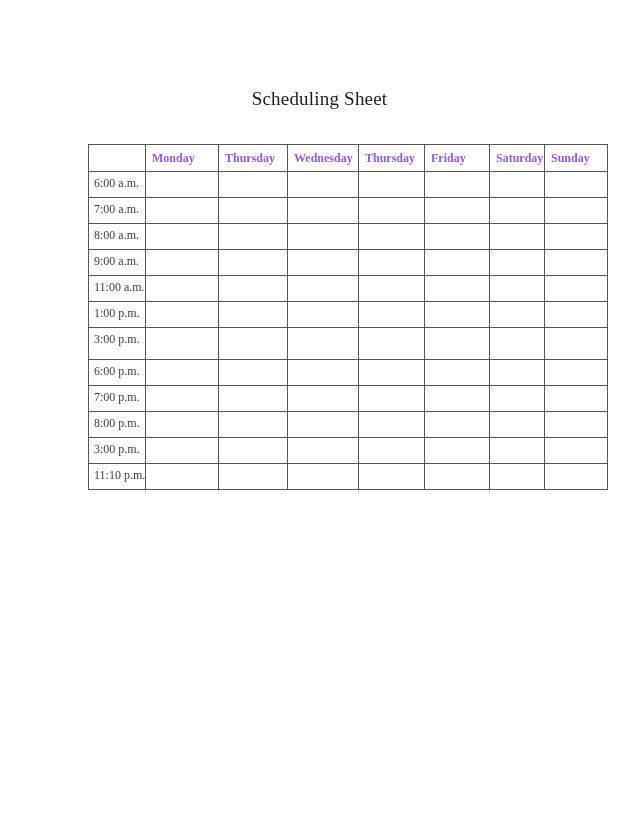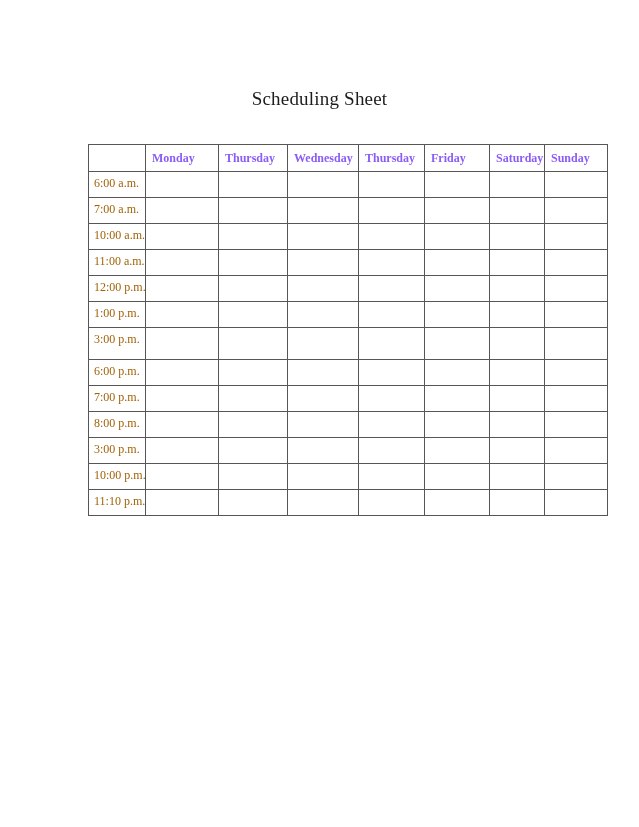--- a/index.html
+++ b/index.html
@@ -43,21 +43,21 @@
     font-weight: 700;
     text-align: left;
     vertical-align: middle;
     padding: 0 2px 0 6px;
     color: #8b5cf6;
   }
   td.time-cell {
     height: 26px;
     vertical-align: top;
     padding: 4px 2px 0 5px;
-    color: #a16207;
+    color: #404040;
   }
   td.day-cell {
     height: 26px;
     padding: 0;
   }
   tr.tall-row td {
     height: 32px;
     margin-top: 23px;
   }
 </style>
@@ -105,41 +105,41 @@
           <td class="time-cell">7:00 a.m.</td>
           <td class="day-cell"></td>
           <td class="day-cell"></td>
           <td class="day-cell"></td>
           <td class="day-cell"></td>
           <td class="day-cell"></td>
           <td class="day-cell"></td>
           <td class="day-cell"></td>
         </tr>
         <tr>
-          <td class="time-cell">10:00 a.m.</td>
+          <td class="time-cell">8:00 a.m.</td>
+          <td class="day-cell"></td>
+          <td class="day-cell"></td>
+          <td class="day-cell"></td>
+          <td class="day-cell"></td>
+          <td class="day-cell"></td>
+          <td class="day-cell"></td>
+          <td class="day-cell"></td>
+        </tr>
+        <tr>
+          <td class="time-cell">9:00 a.m.</td>
           <td class="day-cell"></td>
           <td class="day-cell"></td>
           <td class="day-cell"></td>
           <td class="day-cell"></td>
           <td class="day-cell"></td>
           <td class="day-cell"></td>
           <td class="day-cell"></td>
         </tr>
         <tr>
           <td class="time-cell">11:00 a.m.</td>
-          <td class="day-cell"></td>
-          <td class="day-cell"></td>
-          <td class="day-cell"></td>
-          <td class="day-cell"></td>
-          <td class="day-cell"></td>
-          <td class="day-cell"></td>
-          <td class="day-cell"></td>
-        </tr>
-        <tr>
-          <td class="time-cell">12:00 p.m.</td>
           <td class="day-cell"></td>
           <td class="day-cell"></td>
           <td class="day-cell"></td>
           <td class="day-cell"></td>
           <td class="day-cell"></td>
           <td class="day-cell"></td>
           <td class="day-cell"></td>
         </tr>
         <tr>
           <td class="time-cell">1:00 p.m.</td>
@@ -186,30 +186,20 @@
           <td class="day-cell"></td>
           <td class="day-cell"></td>
           <td class="day-cell"></td>
           <td class="day-cell"></td>
           <td class="day-cell"></td>
           <td class="day-cell"></td>
           <td class="day-cell"></td>
         </tr>
         <tr>
           <td class="time-cell">3:00 p.m.</td>
-          <td class="day-cell"></td>
-          <td class="day-cell"></td>
-          <td class="day-cell"></td>
-          <td class="day-cell"></td>
-          <td class="day-cell"></td>
-          <td class="day-cell"></td>
-          <td class="day-cell"></td>
-        </tr>
-        <tr>
-          <td class="time-cell">10:00 p.m.</td>
           <td class="day-cell"></td>
           <td class="day-cell"></td>
           <td class="day-cell"></td>
           <td class="day-cell"></td>
           <td class="day-cell"></td>
           <td class="day-cell"></td>
           <td class="day-cell"></td>
         </tr>
         <tr>
           <td class="time-cell">11:10 p.m.</td>

